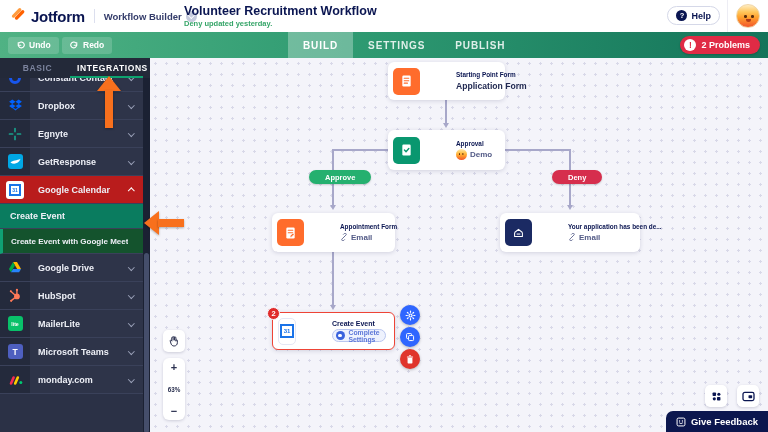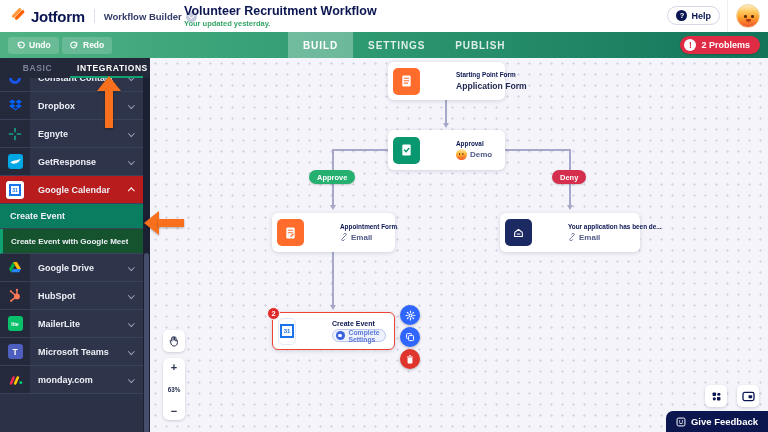--- a/index.html
+++ b/index.html
@@ -88,21 +88,21 @@
     display:flex;align-items:center;padding:5px 8px 5px 5px;cursor:pointer;gap:29px;}
   .nicon{width:27px;height:27px;border-radius:5px;flex:none;display:flex;align-items:center;justify-content:center;margin-right:7px;}
   .nbody{display:flex;flex-direction:column;gap:2.5px;min-width:0;}
   .kicker{font-size:6.4px;font-weight:800;color:#0a1551;white-space:nowrap;}
   .ntitle{font-size:8.6px;font-weight:600;color:#222a52;white-space:nowrap;}
   .nmeta{display:flex;align-items:center;gap:3px;font-size:8px;font-weight:600;color:#525a86;}
   .podo{width:11px;height:11px;border-radius:50%;position:relative;flex:none;
     background:linear-gradient(180deg,#ffe9b0 0%,#ffc24d 35%,#ff9e2c 60%,#f2552c 100%);}
   .podo::after{content:"";position:absolute;left:2.6px;top:4.2px;width:1.6px;height:1.6px;border-radius:50%;
     background:#5a2d0c;box-shadow:3.4px 0 0 #5a2d0c;}
-  .branch{position:absolute;height:14px;border-radius:8px;display:flex;align-items:center;padding:0 8px;
+  .branch{position:absolute;height:14px;border-radius:8px;display:flex;align-items:center;padding:0 16px;
     color:#fff;font-size:7.5px;font-weight:700;box-shadow:0 1px 2px rgba(0,0,0,0.18);cursor:pointer;}
   .branch.ok{background:#25b06f;}
   .branch.no{background:#d62e4d;}
   .ce-node{border:1.4px solid #ee4436;padding:5px 8px 5px 5px;}
   .err-badge{position:absolute;left:-6px;top:-6px;width:13px;height:13px;border-radius:50%;background:#e02b2b;
     color:#fff;font-size:7.5px;font-weight:800;display:flex;align-items:center;justify-content:center;
     border:1.5px solid #f7f7fb;}
   .gcal-node-tile{width:27px;height:27px;background:#fff;border:1px solid #e4e7f4;border-radius:5px;
     display:flex;align-items:center;justify-content:center;}
   .cs-btn{display:flex;align-items:center;gap:4px;height:13px;padding:0 7px 0 2.5px;border:1px solid #b9c6f0;
@@ -147,21 +147,21 @@
       </span>
       <span class="logo-text">Jotform</span>
     </div>
     <div class="hdivider"></div>
     <div class="product">
       <span>Workflow Builder</span>
       <span class="chev-circle"></span>
     </div>
     <div class="title-block">
       <div class="page-title">Volunteer Recruitment Workflow</div>
-      <div class="subtitle">Your updated yesterday.</div>
+      <div class="subtitle">Deny updated yesterday.</div>
     </div>
     <div class="help-btn">
       <span class="q-icon">?</span>
       <span class="help-label">Help</span>
     </div>
     <div class="header-sep"></div>
     <div class="avatar">
       <span class="eye"></span>
       <span class="mouth"></span>
     </div>

